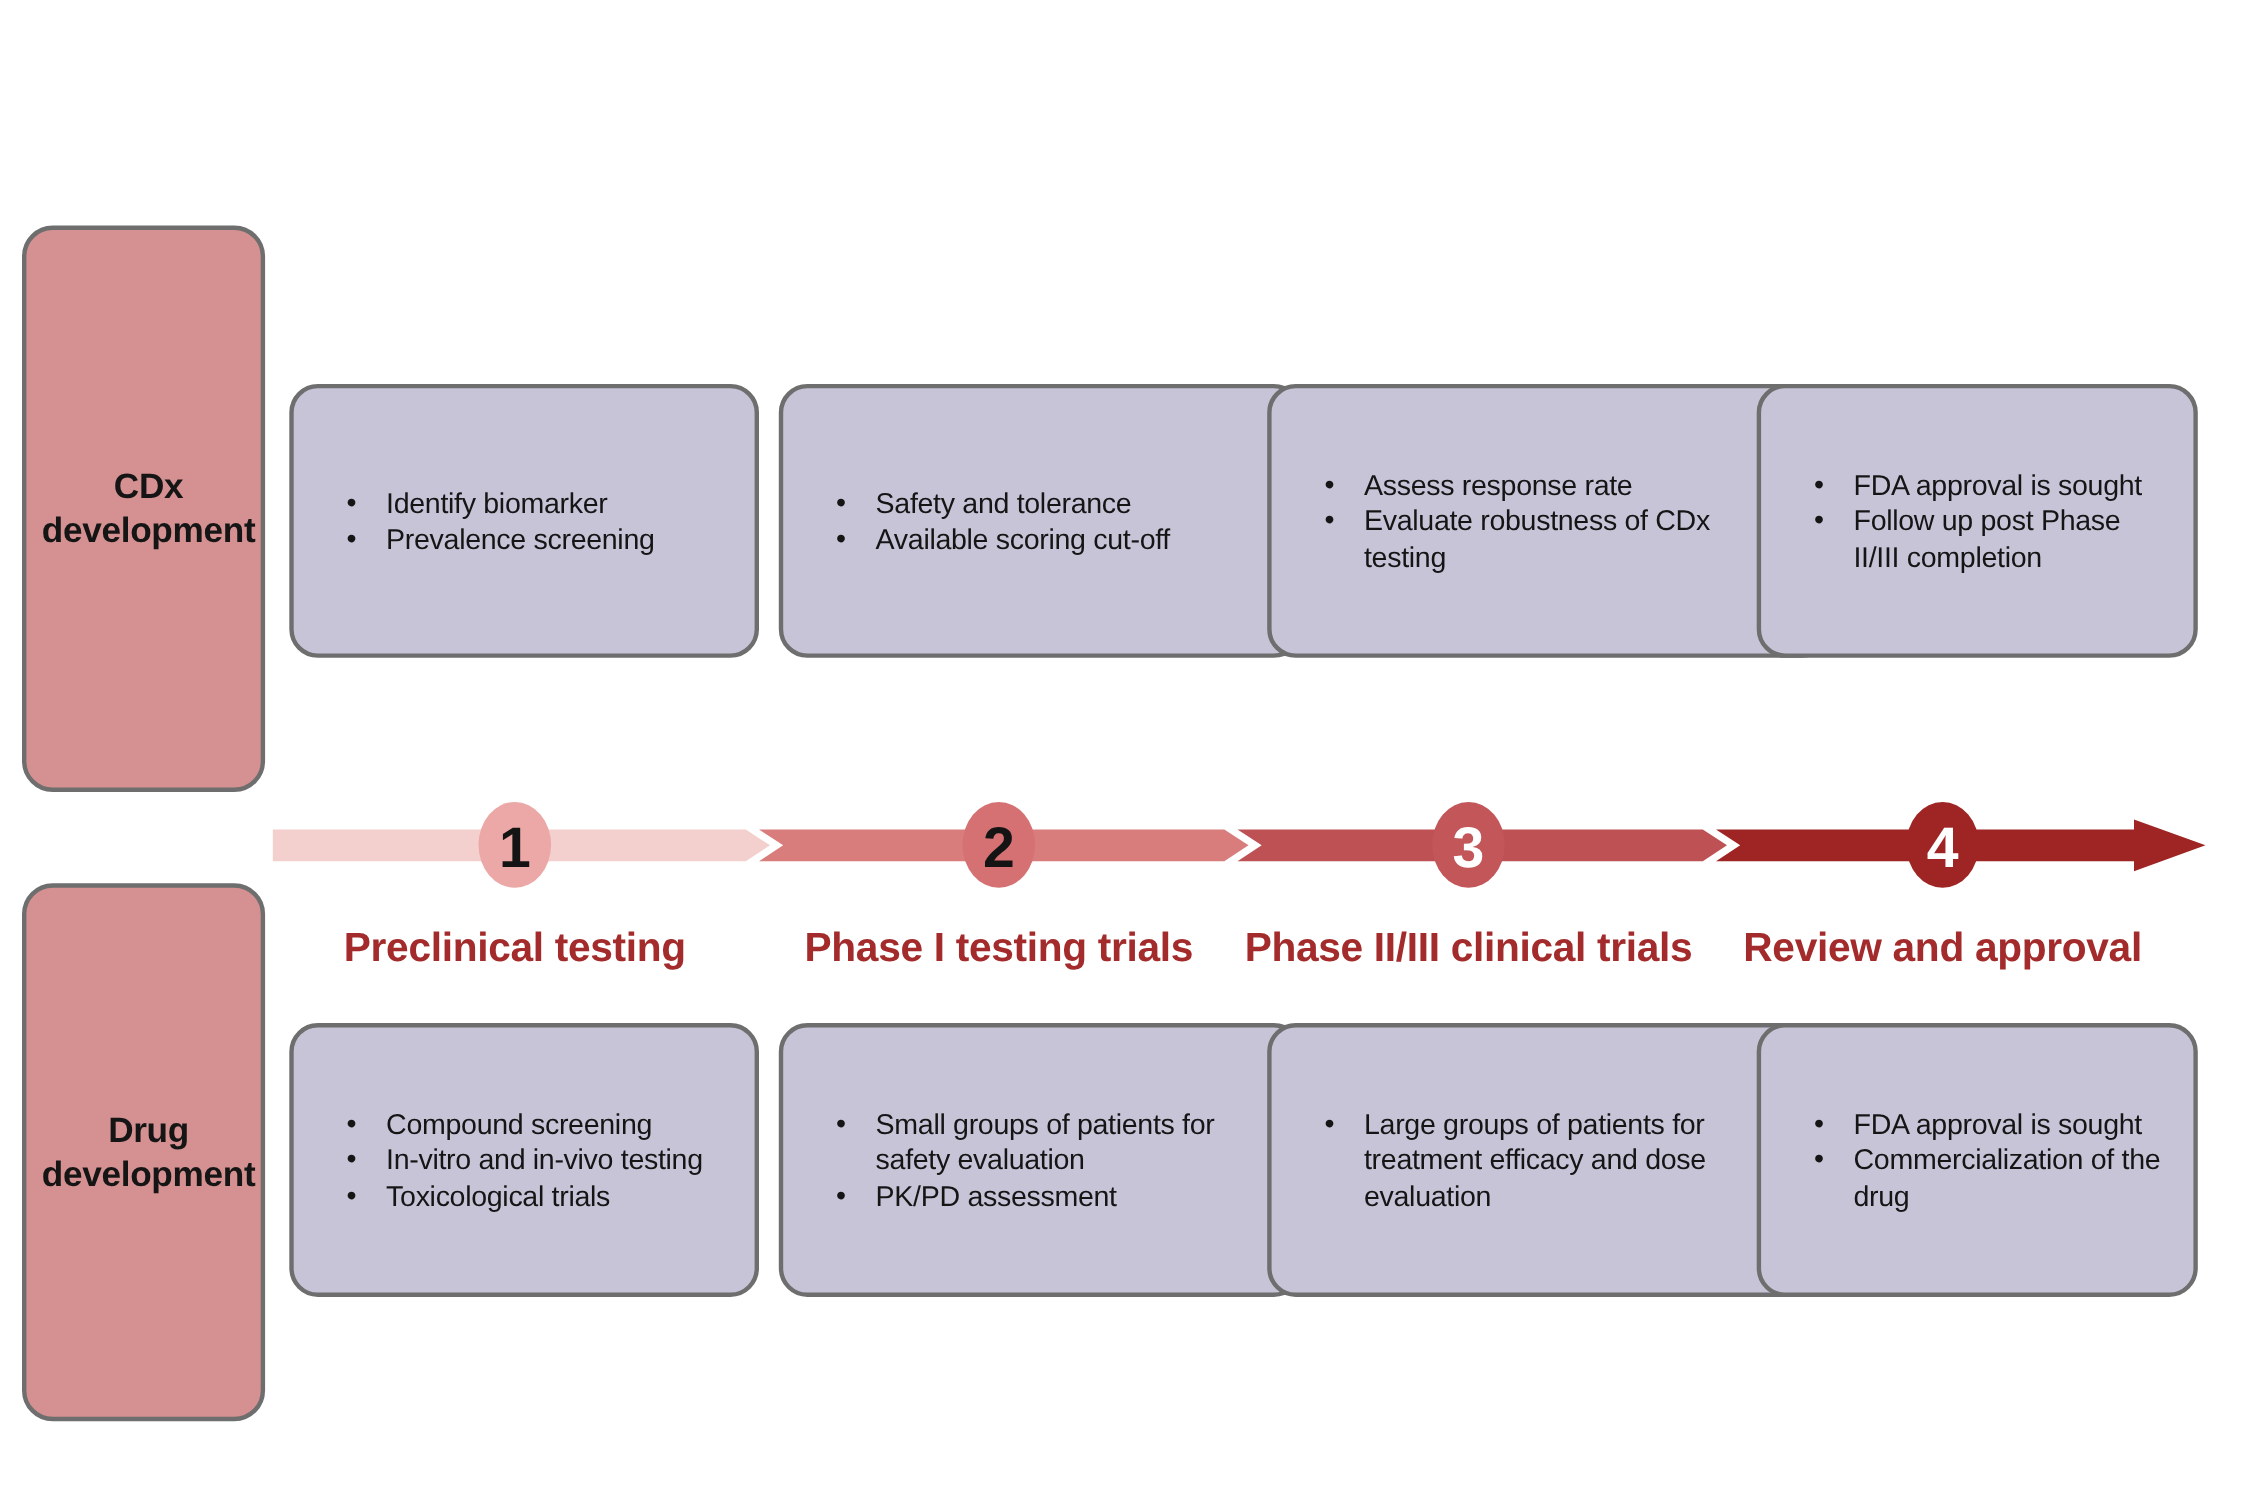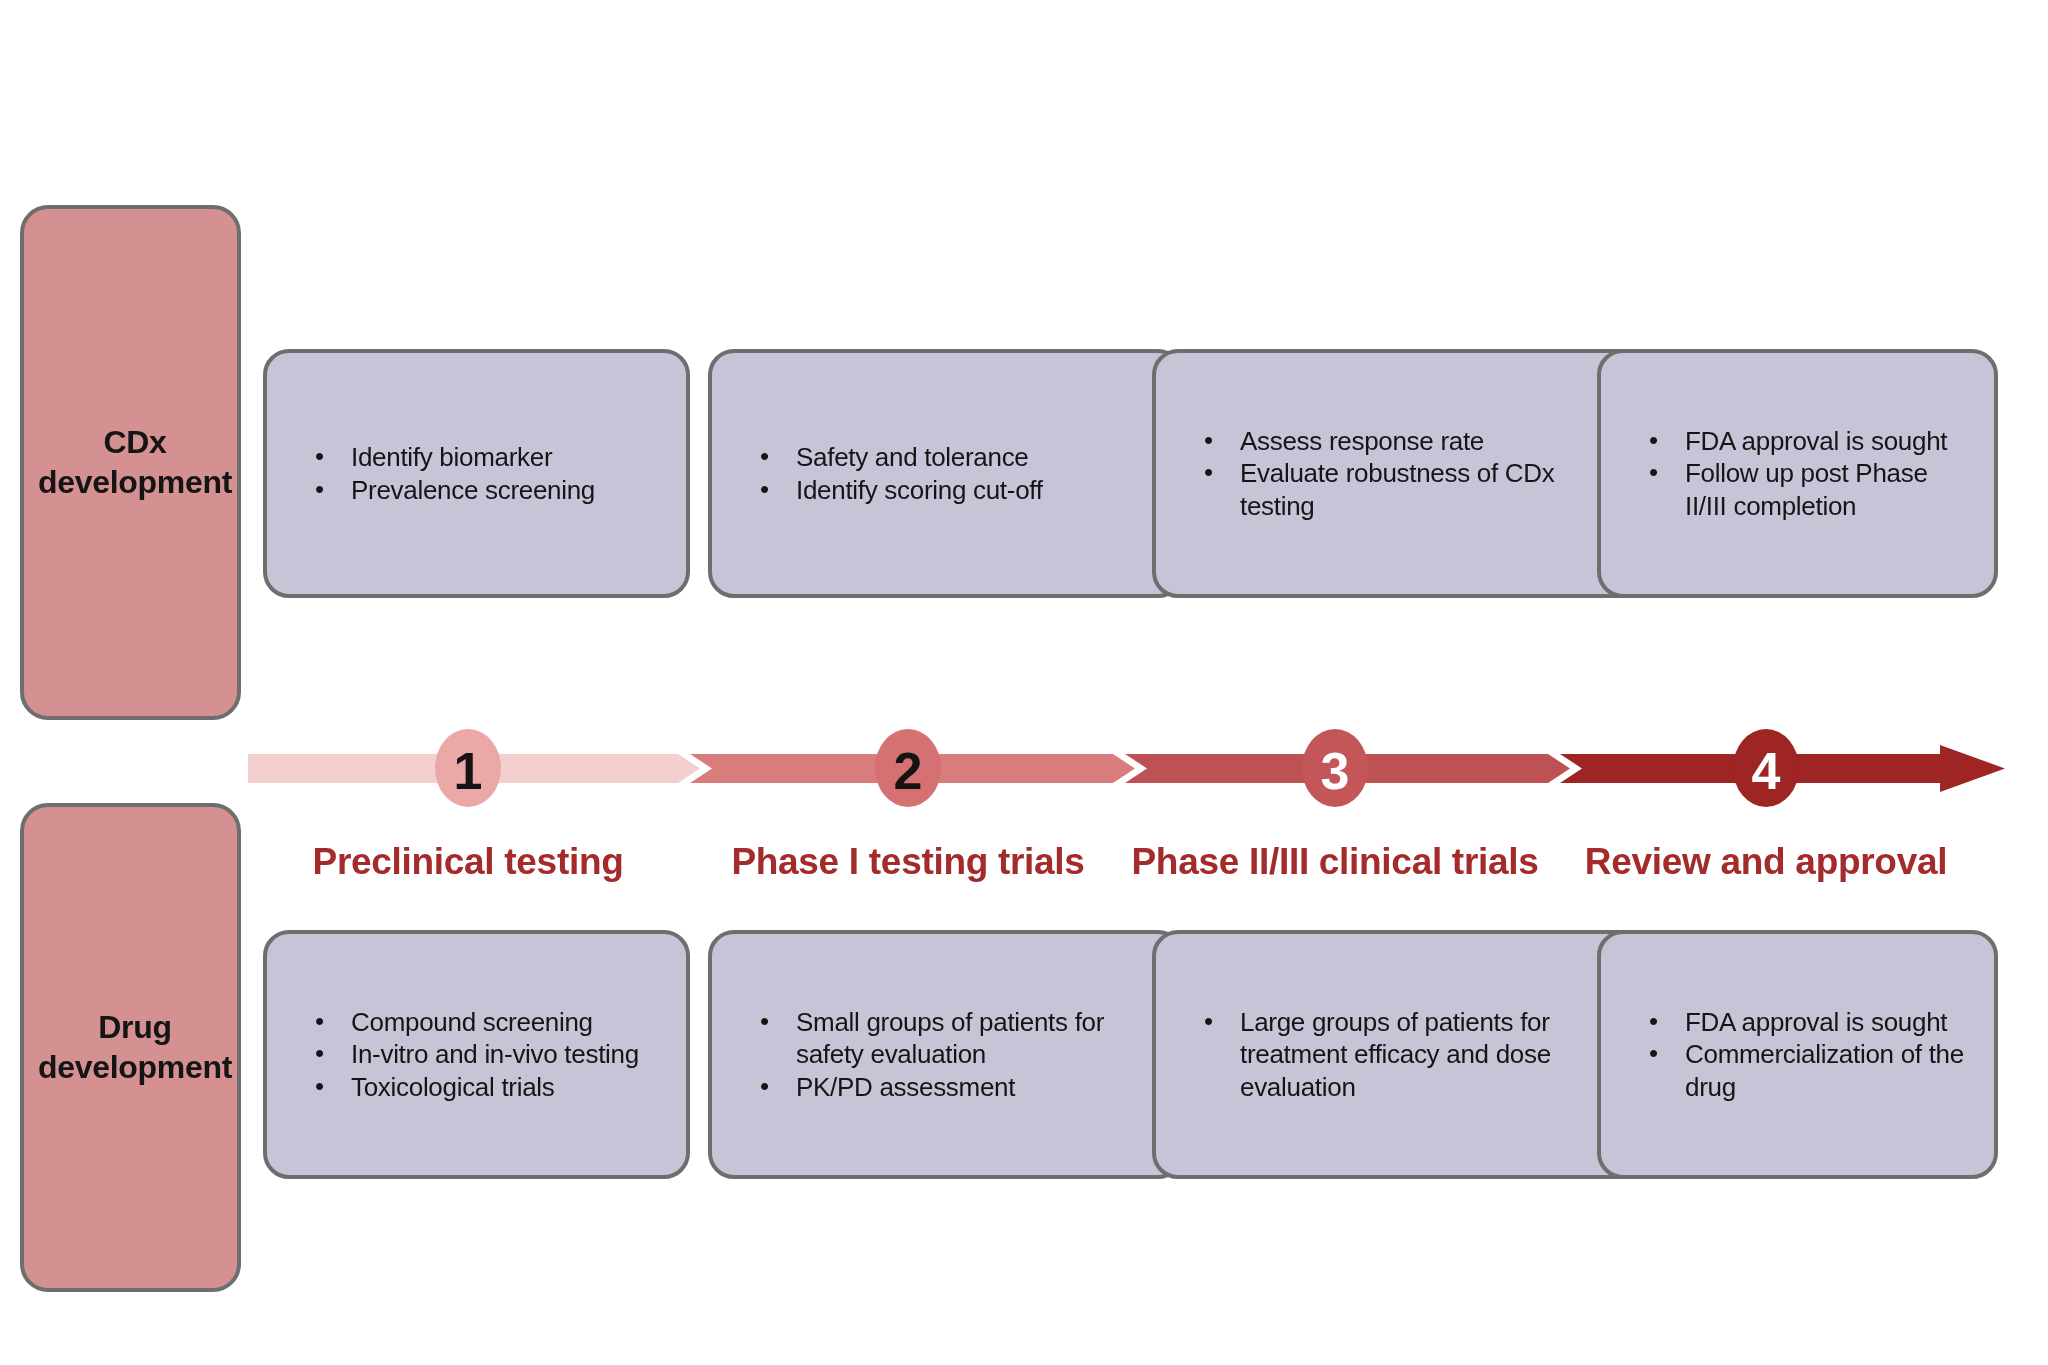--- a/index.html
+++ b/index.html
@@ -76,21 +76,21 @@
   <div class="row-top">
     <div class="card col-1">
       <ul>
         <li>Identify biomarker</li>
         <li>Prevalence screening</li>
       </ul>
     </div>
     <div class="card col-2">
       <ul>
         <li>Safety and tolerance</li>
-        <li>Identify scoring cut-off</li>
+        <li>Available scoring cut-off</li>
       </ul>
     </div>
     <div class="card col-3">
       <ul>
         <li>Assess response rate</li>
         <li>Evaluate robustness of CDx testing</li>
       </ul>
     </div>
     <div class="card col-4">
       <ul>

